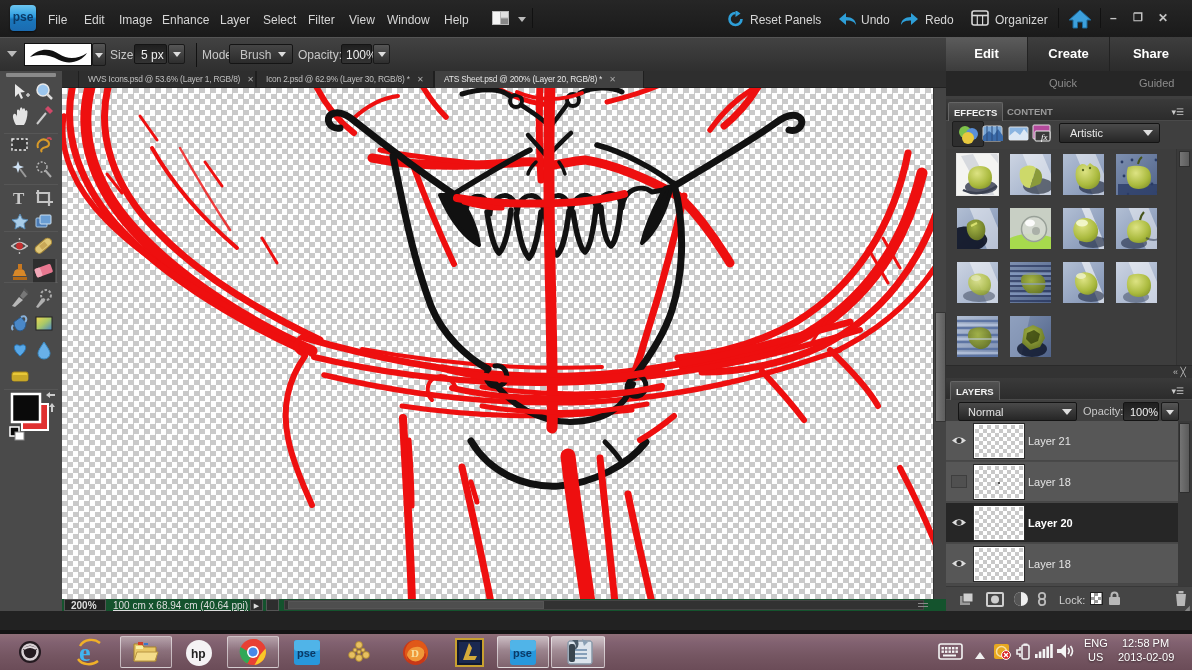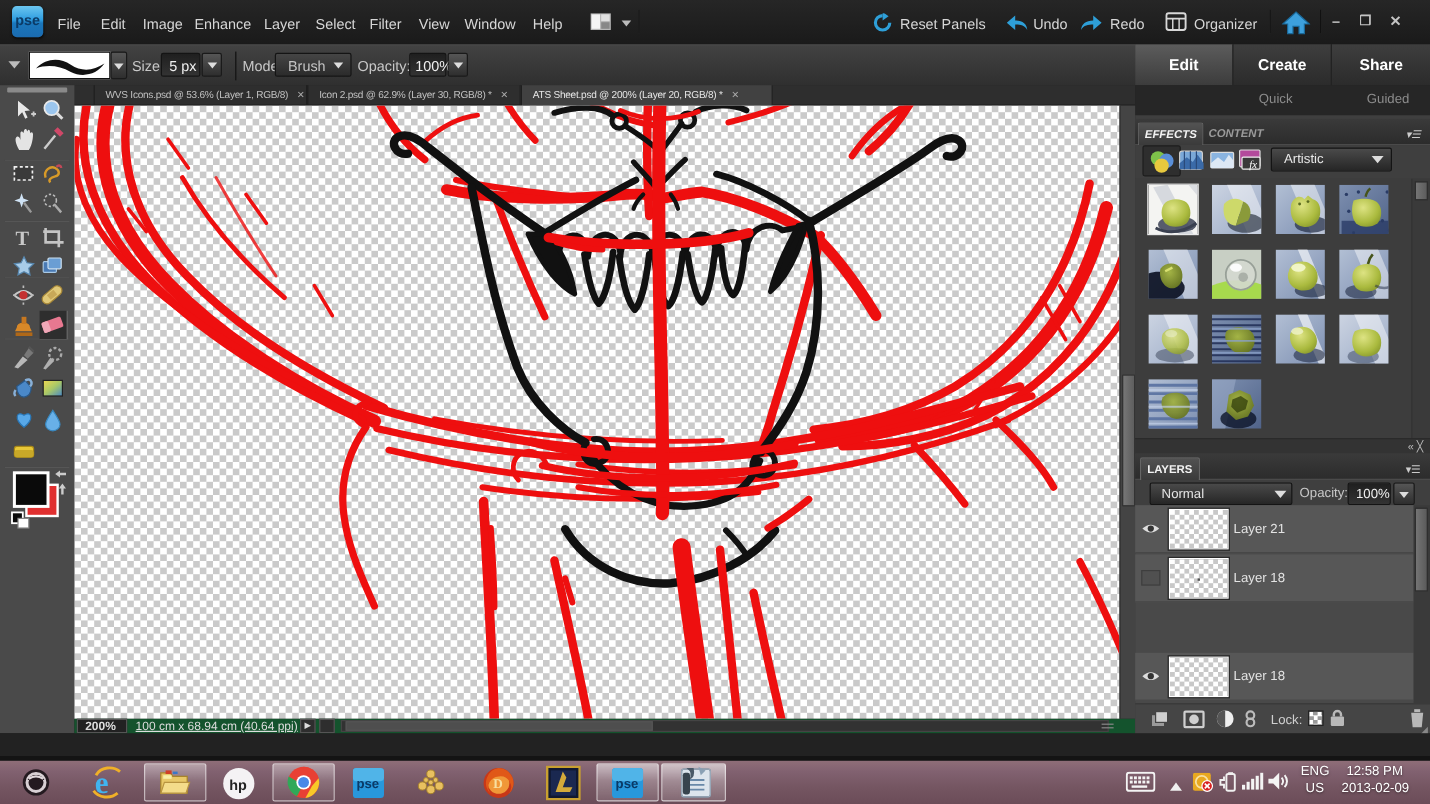--- a/index.html
+++ b/index.html
@@ -382,21 +382,21 @@
     <div style="position:absolute;left:51px;top:1px;text-decoration:underline;">100 cm x 68.94 cm (40.64 ppi)</div>
     <div style="position:absolute;left:188px;top:0;width:13px;height:12px;background:#2e2e2e;border:1px solid #555;color:#ddd;font-size:7px;line-height:11px;text-align:center;">▶</div>
     <div style="position:absolute;left:204px;top:0;width:13px;height:12px;background:#2e2e2e;border:1px solid #555;"></div>
     <div style="position:absolute;left:222px;top:1px;width:640px;height:10px;background:#323232;border:1px solid #444;"></div>
     <div style="position:absolute;left:226px;top:2px;width:256px;height:8px;background:#4e4e4e;border:1px solid #555;"></div>
     <div style="position:absolute;right:18px;top:4px;width:10px;height:1px;background:#888;box-shadow:0 3px 0 #888;"></div>
   </div>
 
   <div class="abs" id="rpanel">
 
-    <div class="phead" style="top:3px;font-style:italic;">
+    <div class="phead" style="top:3px;">
       <div class="ptab on" style="left:2px;">EFFECTS</div>
       <div class="ptab" style="left:56px;">CONTENT</div>
       <div style="position:absolute;right:8px;top:8px;color:#ccc;font-size:9px;">▾☰</div>
     </div>
 
     <div class="abs" style="left:0;top:25px;width:246px;height:28px;background:#3f3f3f;">
       <div style="position:absolute;left:6px;top:0px;width:32px;height:26px;background:#2e2e2e;border:1px solid #1d1d1d;border-radius:2px;"></div>
       <svg class="abs" style="left:10px;top:2px;" width="24" height="22">
           <circle cx="9" cy="9" r="6" fill="#7ec24a"></circle>
           <circle cx="16" cy="11" r="6" fill="#5a8fd8"></circle>
@@ -598,20 +598,28 @@
         <div class="lthumb"></div>
           <div class="lname">Layer 21</div>
       </div>
       <div class="lrow" style="top:41px;">
         <div class="eyebox" style="border:1px solid #3e3e3e;background:#505050;"></div>
         <div class="lthumb">
             <div style="position:absolute;left:23px;top:16px;width:2px;height:2px;background:#555;"></div>
           </div>
           <div class="lname">Layer 18</div>
       </div>
+      <div class="lrow" style="top:82px;background:#262626;">
+        <svg class="eyebox" width="16" height="13">
+            <path d="M1 6.5 Q8 0 15 6.5 Q8 13 1 6.5Z" fill="#ddd"></path>
+            <circle cx="8" cy="6.5" r="2.6" fill="#333"></circle>
+          </svg>
+        <div class="lthumb"></div>
+          <div class="lname" style="color:#fff;font-weight:bold;">Layer 20</div>
+      </div>
       <div class="lrow" style="top:123px;">
         <svg class="eyebox" width="16" height="13">
             <path d="M1 6.5 Q8 0 15 6.5 Q8 13 1 6.5Z" fill="#ddd"></path>
             <circle cx="8" cy="6.5" r="2.6" fill="#333"></circle>
           </svg>
         <div class="lthumb"></div>
           <div class="lname">Layer 18</div>
       </div>
     </div>
 

